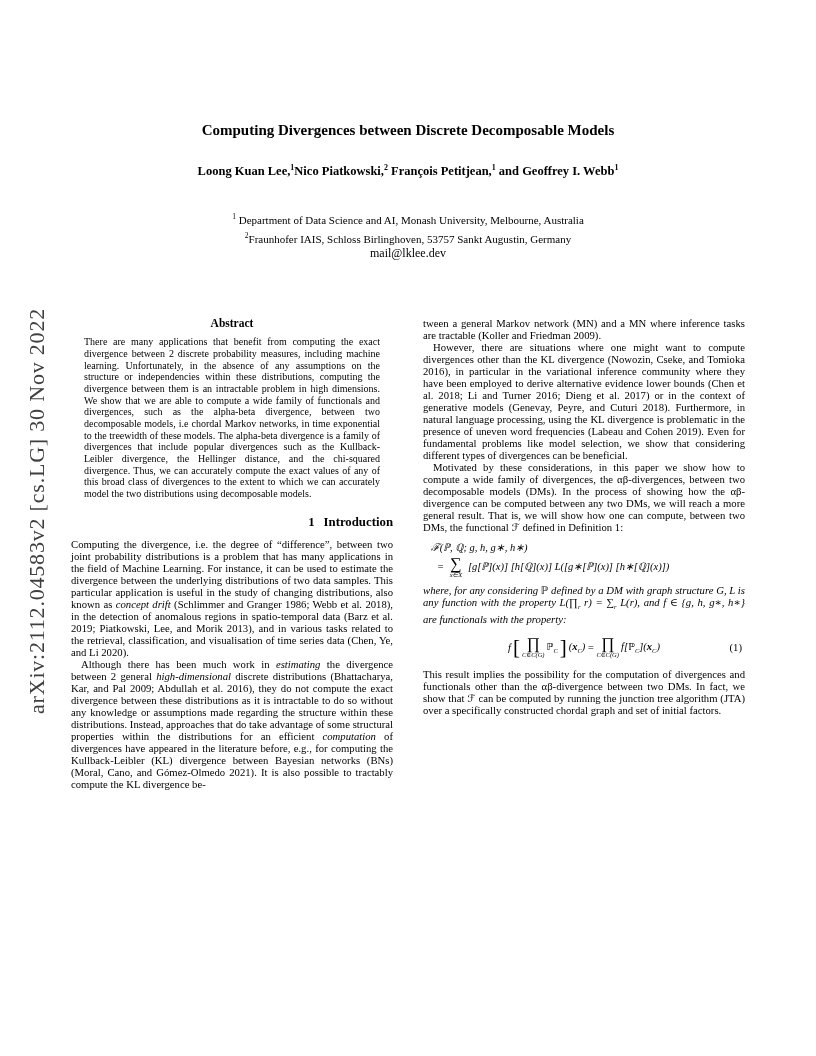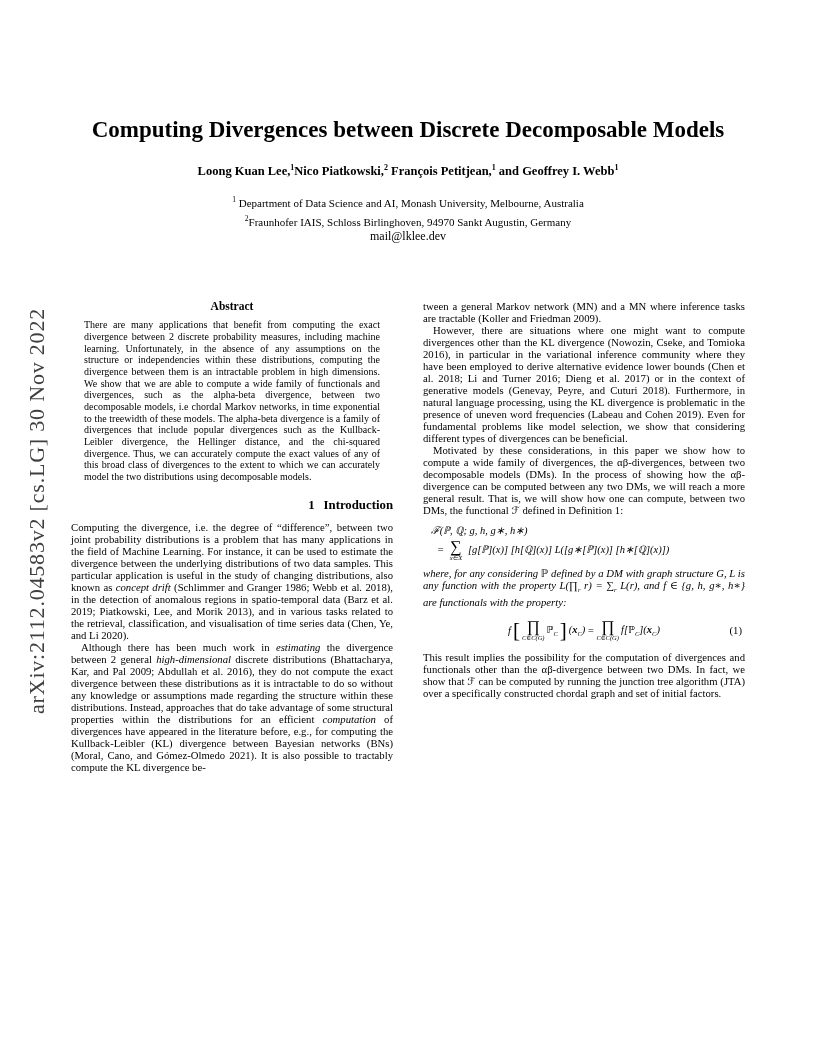--- a/index.html
+++ b/index.html
@@ -24,27 +24,27 @@
     font-size: 22px;
     letter-spacing: 0.8px;
     color: #3f3f3f;
   }
 
   
   header { text-align: center; }
   .paper-title {
     margin: 0;
     padding-top: 120px;
-    font-size: 23px;
+    font-size: 15px;
     line-height: 20px;
     font-weight: bold;
   }
   .authors { margin-top: 23px; font-size: 12.5px; font-weight: bold; }
   .authors sup { font-size: 8px; font-weight: bold; }
-  .affils { margin-top: 13px; font-size: 11px; line-height: 15px; }
+  .affils { margin-top: 30px; font-size: 11px; line-height: 15px; }
   .affils sup { font-size: 7.5px; }
   .email { font-size: 12px; line-height: 15px; }
 
   
   .columns {
     width: 674px;
     margin: 56px auto 0 auto;
     display: flex;
     gap: 30px;
   }
@@ -122,21 +122,21 @@
 
   <div class="arxiv-stamp">arXiv:2112.04583v2 [cs.LG] 30 Nov 2022</div>
 
   <header>
     <h1 class="paper-title">Computing Divergences between Discrete Decomposable Models</h1>
 
     <div class="authors"><span class="piece"><span>Loong Kuan Lee,</span><sup>1</sup></span><span class="piece"><span>Nico Piatkowski,</span><sup>2</sup></span><span class="piece"><span> François Petitjean,</span><sup>1</sup></span><span class="piece"><span> and Geoffrey I. Webb</span><sup>1</sup></span></div>
 
     <div class="affils">
       <div><sup>1</sup><span> Department of Data Science and AI, Monash University, Melbourne, Australia</span></div>
-      <div><sup>2</sup><span>Fraunhofer IAIS, Schloss Birlinghoven, 94970 Sankt Augustin, Germany</span></div>
+      <div><sup>2</sup><span>Fraunhofer IAIS, Schloss Birlinghoven, 53757 Sankt Augustin, Germany</span></div>
       <div class="email">mail@lklee.dev</div>
     </div>
   </header>
 
   <div class="columns">
 
     <div class="col">
       <div class="abstract-head">Abstract</div>
       <p class="abstract-text">There are many applications that benefit from computing the exact divergence between 2 discrete probability measures, including machine learning. Unfortunately, in the absence of any assumptions on the structure or independencies within these distributions, computing the divergence between them is an intractable problem in high dimensions. We show that we are able to compute a wide family of functionals and divergences, such as the alpha-beta divergence, between two decomposable models, i.e chordal Markov networks, in time exponential to the treewidth of these models. The alpha-beta divergence is a family of divergences that include popular divergences such as the Kullback-Leibler divergence, the Hellinger distance, and the chi-squared divergence. Thus, we can accurately compute the exact values of any of this broad class of divergences to the extent to which we can accurately model the two distributions using decomposable models.</p>
 

